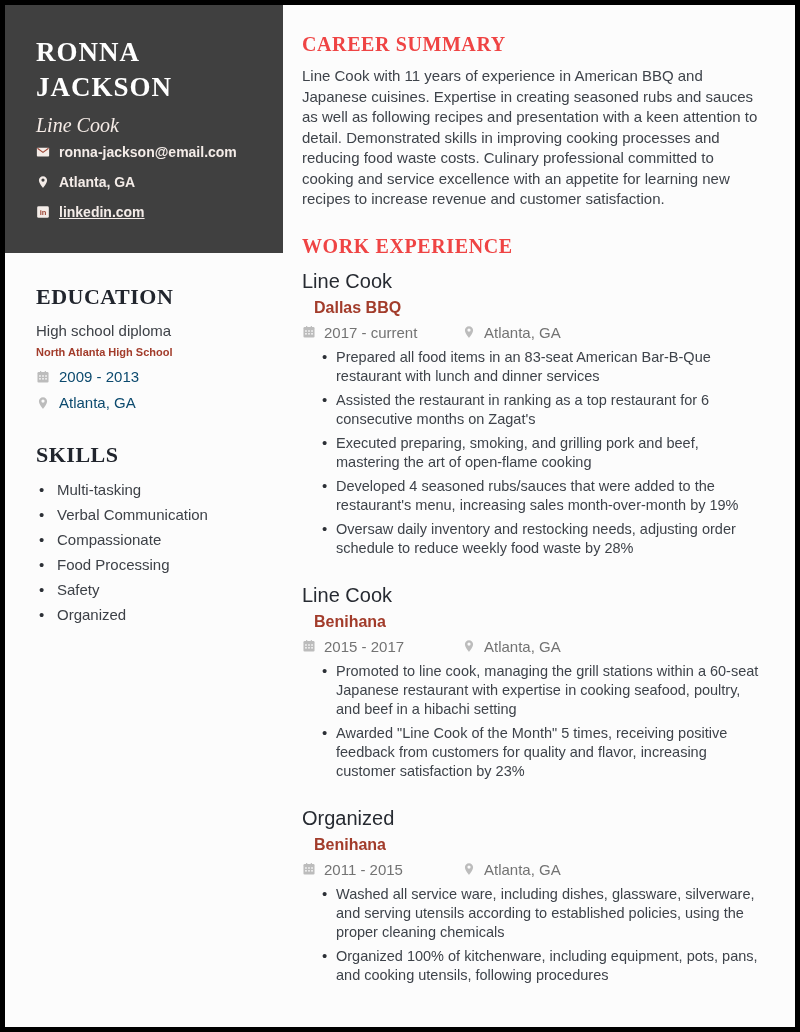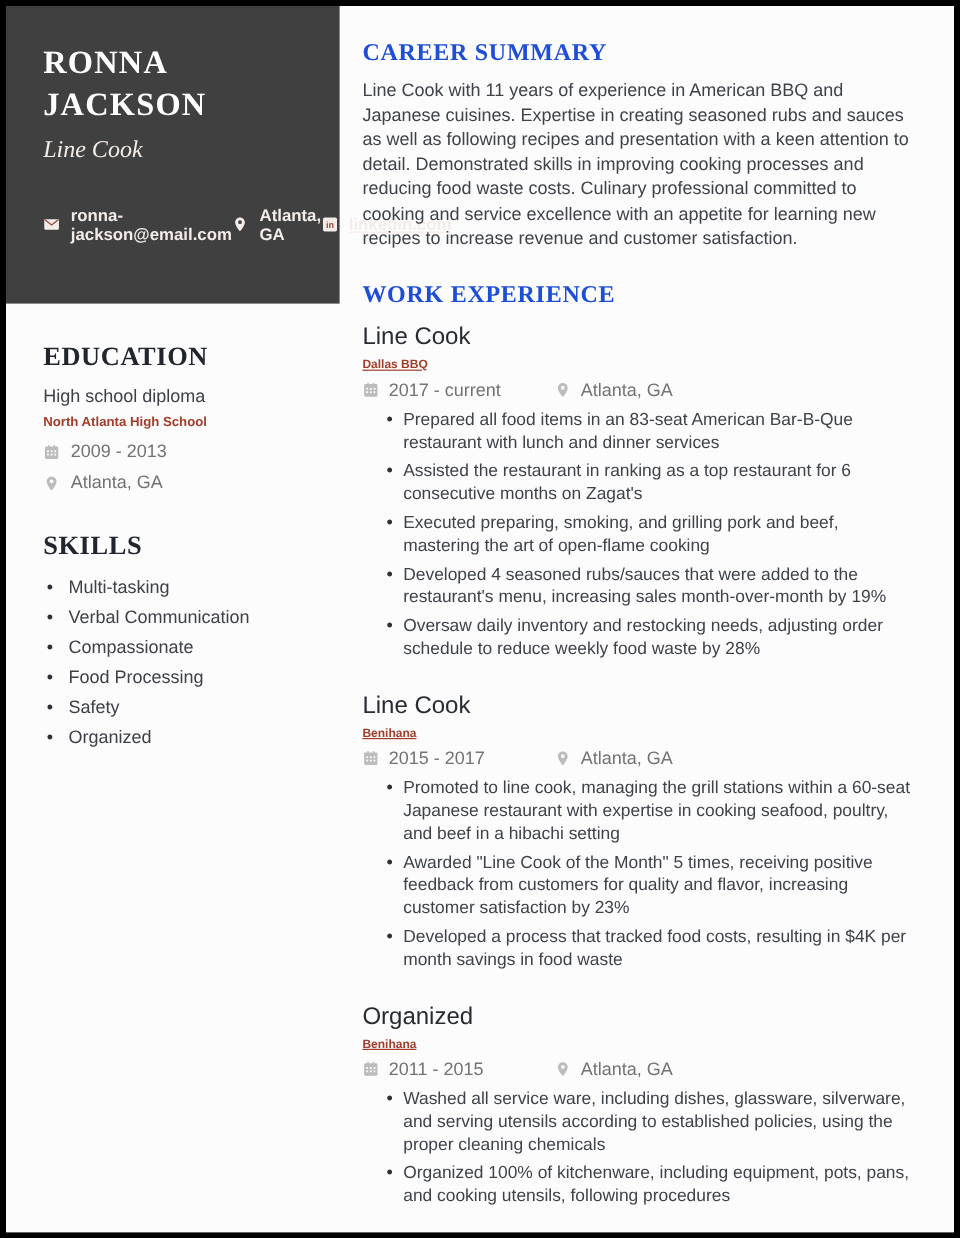--- a/index.html
+++ b/index.html
@@ -17,48 +17,48 @@
   }
   .hero-name {
     font-family:"Liberation Serif", serif; font-weight:700;
     font-size:27px; line-height:35px; letter-spacing:1px;
   }
   .hero-name span { display:block; }
   .hero-title {
     font-family:"Liberation Serif", serif; font-style:italic;
     font-size:20px; margin-top:9px; color:#f6ece7;
   }
-  .contact { margin-top:34px; display:flex; gap:0; }
+  .contact { margin-top:7px; display:flex; flex-direction:column; gap:14px; }
   .contact-row { display:flex; align-items:center; gap:9px; font-size:14px; font-weight:700; color:#f4ece8; }
   .contact-row svg { width:14px; height:14px; flex:0 0 14px; }
   .contact-row a { color:#f4ece8; text-decoration:underline; }
   .side-body { padding:0 18px 0 31px; }
   .side-heading {
     font-family:"Liberation Serif", serif; font-weight:700;
     font-size:22px; color:#21252d; letter-spacing:0.5px;
     margin:31px 0 12px;
   }
   .side-text { font-size:15px; color:#3d4147; margin:0 0 7px; }
   .side-school { font-size:11px; font-weight:700; color:#a23c2b; margin:0 0 10px; }
-  .icon-row { display:flex; align-items:center; gap:9px; font-size:15px; color:#737373; margin:0 0 9px; }
+  .icon-row { display:flex; align-items:center; gap:9px; font-size:15px; color:#0c4a6e; margin:0 0 9px; }
   .icon-row svg { width:14px; height:14px; flex:0 0 14px; color:#bcbcbc; }
   ul.dots { list-style:none; margin:0; padding:0; }
   ul.dots li { position:relative; padding-left:21px; font-size:15px; color:#3d4147; margin-bottom:6px; line-height:19px; }
   ul.dots li::before { content:"•"; position:absolute; left:3px; top:0; color:#2c3036; }
   
   .main { flex:1 1 auto; box-sizing:border-box; padding:28px 30px 0 19px; }
   .main-heading {
     font-family:"Liberation Serif", serif; font-weight:700;
-    font-size:20px; color:#1d4ed8; letter-spacing:0.6px; margin:0 0 10px;
+    font-size:20px; color:#ef4444; letter-spacing:0.6px; margin:0 0 10px;
   }
   .summary-text { font-size:15px; line-height:20.5px; color:#3e434a; margin:0 0 25px; }
   .work-heading { margin-bottom:12px; }
   .job { margin-bottom:26px; }
   .job-title { font-size:20px; font-weight:400; color:#272b32; margin:0 0 6px; }
-  .job-company { font-size:10px; font-weight:700; color:#a23c2b; margin:0 0 7px;text-decoration:underline; }
+  .job-company { font-size:16px; font-weight:700; color:#a23c2b; margin:0 12px 7px; }
   .job-meta { display:flex; align-items:center; margin-bottom:7px; }
   .meta-item { display:flex; align-items:center; gap:8px; font-size:15px; color:#737373; }
   .meta-item.date { width:160px; }
   .meta-item svg { width:14px; height:14px; flex:0 0 14px; color:#bcbcbc; }
   ul.jbullets { list-style:none; margin:0; padding:0; }
   ul.jbullets li {
     position:relative; padding-left:34px; font-size:14.5px;
     line-height:19px; color:#3e434a; margin-bottom:5px;
   }
   ul.jbullets li::before { content:"•"; position:absolute; left:20px; top:-1px; color:#2c3036; font-size:15px; }
@@ -202,21 +202,20 @@
         <div class="meta-item">
           <svg viewBox="0 0 24 24">
               <use href="#i-pin"></use>
             </svg>
           <span>Atlanta, GA</span>
         </div>
       </div>
       <ul class="jbullets">
         <li>Promoted to line cook, managing the grill stations within a 60-seat Japanese restaurant with expertise in cooking seafood, poultry, and beef in a hibachi setting</li>
         <li>Awarded "Line Cook of the Month" 5 times, receiving positive feedback from customers for quality and flavor, increasing customer satisfaction by 23%</li>
-        <li>Developed a process that tracked food costs, resulting in $4K per month savings in food waste</li>
       </ul>
     </div>
 
     <div class="job">
       <div class="job-title">Organized</div>
       <div class="job-company">Benihana</div>
       <div class="job-meta">
         <div class="meta-item date">
           <svg viewBox="0 0 24 24">
               <use href="#i-calendar"></use>

